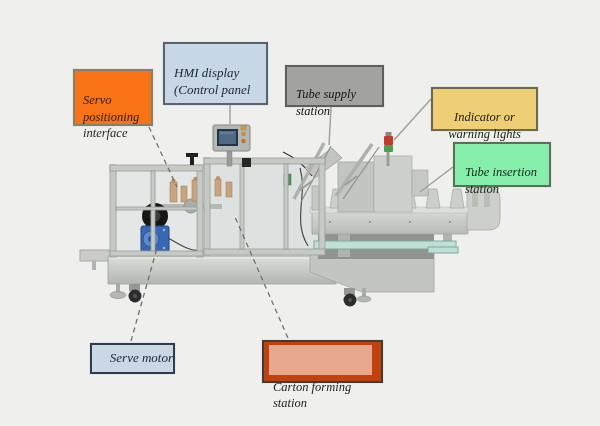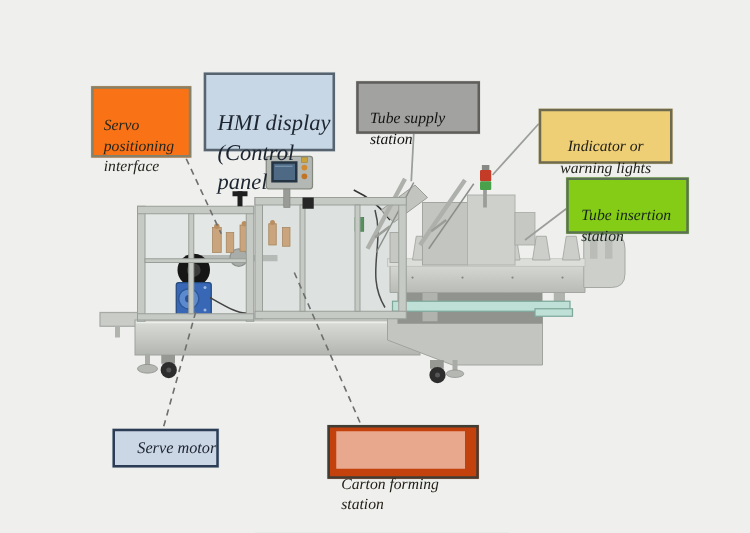--- a/index.html
+++ b/index.html
@@ -12,21 +12,21 @@
   .callout{
     position:absolute;box-sizing:border-box;
     border:2px solid #555;
     font-style:italic;font-size:12.5px;line-height:1.3;
     color:#1c1c1c;white-space:pre-line;
     padding:4px 8px;
     box-shadow:0 0 0 0.5px rgba(0,0,0,0.08);
   }
   .callout .txt{white-space:pre-line;display:block;}
   .c-servo{left:73px;top:69px;width:80px;height:57px;padding:5px 0 0 8px;}
-  .c-hmi{left:163px;top:58px;width:105px;height:63px;padding:4px 0 0 9px;font-size:18px;}
+  .c-hmi{left:163px;top:42px;width:105px;height:63px;padding:4px 0 0 9px;font-size:13px;}
   .c-hmi .txt2{display:block;margin-top:5px;}
   .c-tubesupply{left:285px;top:65px;width:99px;height:42px;padding:3px 0 0 9px;}
   .c-indicator{left:431px;top:87px;width:107px;height:44px;text-align:center;padding:4px 0 0 0;}
   .c-insertion{left:453px;top:142px;width:98px;height:45px;padding:4px 0 0 10px;}
   .c-servemotor{left:90px;top:343px;width:85px;height:31px;display:flex;align-items:center;justify-content:flex-end;padding:0;font-size:13px;}
   .c-carton{left:262px;top:340px;width:121px;height:43px;padding:0;}
   .carton-inner{position:absolute;left:5px;right:9px;top:3px;bottom:6px;}
   .c-carton .txt{position:relative;z-index:1;padding:4px 0 0 9px;}
 </style>
 </head>
@@ -211,21 +211,21 @@
   <div class="callout c-tubesupply" style="background: rgb(162, 162, 161); border-color: rgb(95, 94, 91); color: rgb(18, 18, 16);">
     <span class="txt">Tube supply
 station</span>
   </div>
 
   <div class="callout c-indicator" style="background: rgb(238, 207, 117); border-color: rgb(110, 106, 80); color: rgb(33, 32, 26);">
     <span class="txt">Indicator or
 warning lights</span>
   </div>
 
-  <div class="callout c-insertion" style="background: #84cc16; border-color: rgb(91, 113, 87); color: rgb(22, 36, 26);">
+  <div class="callout c-insertion" style="background: #86efac; border-color: rgb(91, 113, 87); color: rgb(22, 36, 26);">
     <span class="txt">Tube insertion
 station</span>
   </div>
 
   <div class="callout c-servemotor" style="background: rgb(204, 215, 230); border-color: rgb(44, 60, 84); color: rgb(28, 36, 48);">
     <span class="txt">Serve motor</span>
   </div>
 
   <div class="callout c-carton" style="background: #c2410c; border-color: rgb(64, 61, 52); color: rgb(37, 32, 23);">
     <div class="carton-inner" style="background: rgb(231, 168, 141);"></div>

